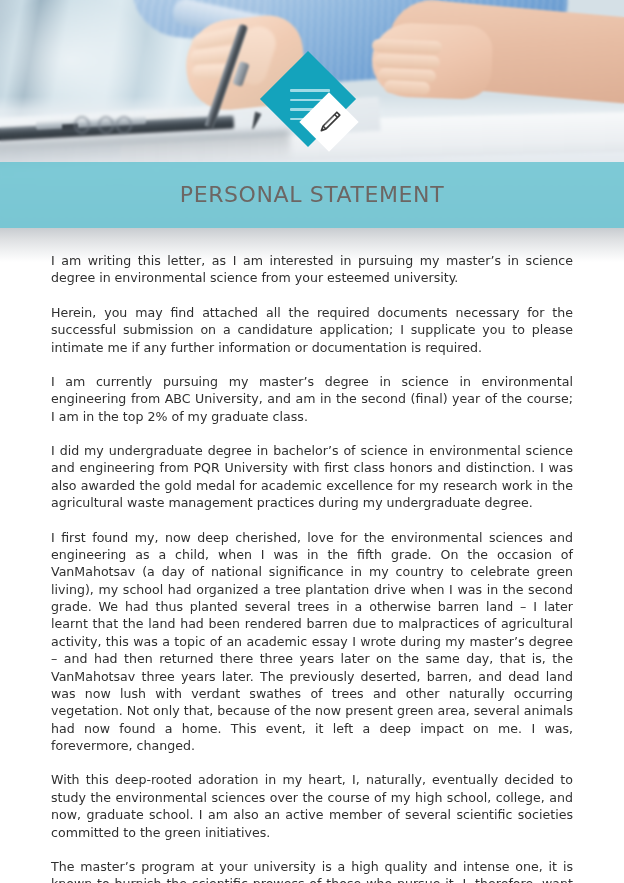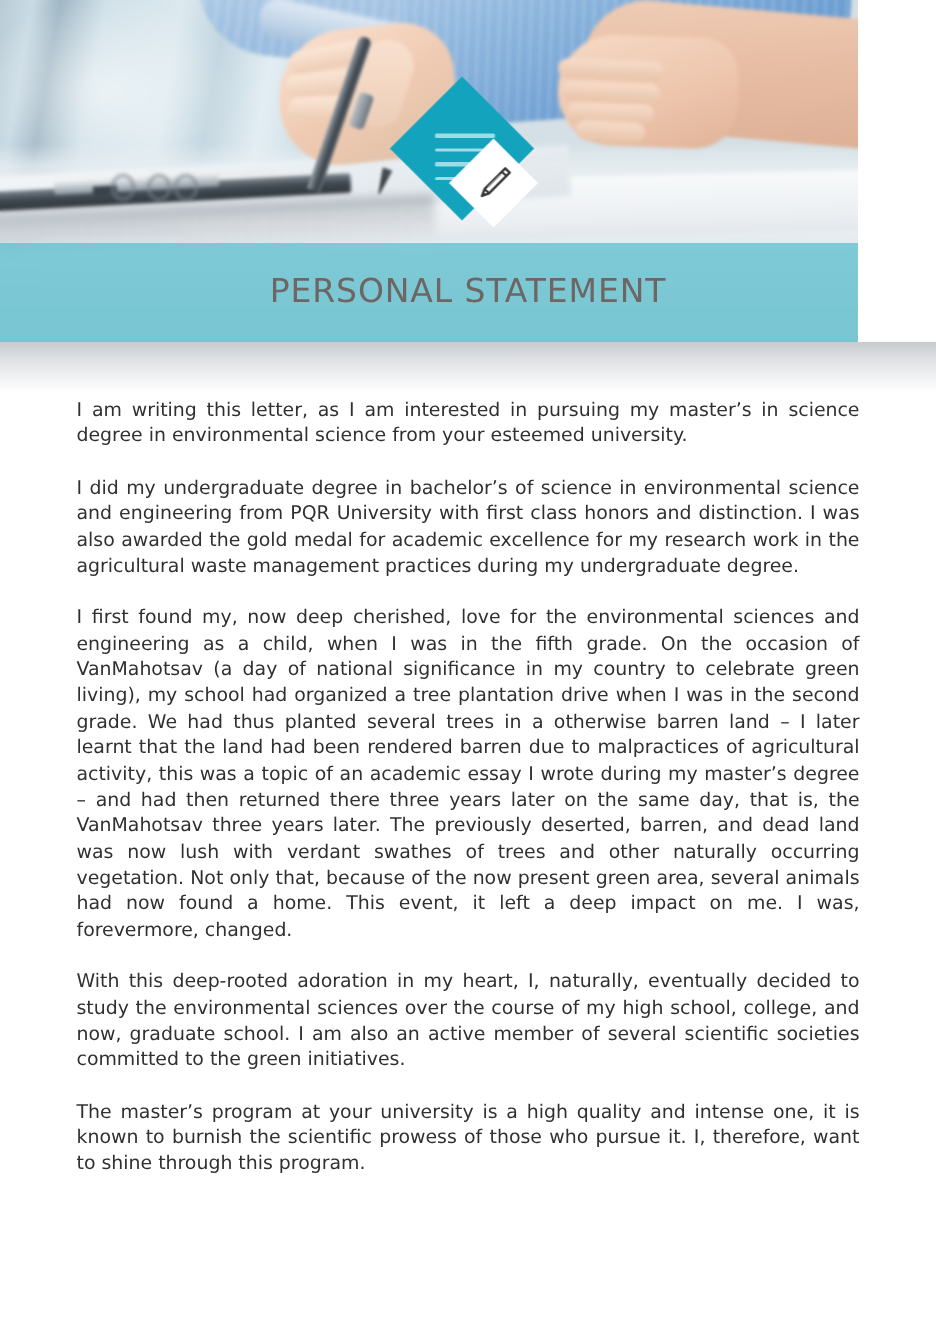--- a/index.html
+++ b/index.html
@@ -19,21 +19,21 @@
     width: 624px;
     height: 883px;
     background: #ffffff;
     overflow: hidden;
   }
 
   
   .header {
     position: absolute;
     top: 0; left: 0;
-    width: 572px;
+    width: 624px;
     height: 232px;
     overflow: hidden;
   }
 
   
   .photo {
     position: absolute;
     inset: 0;
     background:
       
@@ -395,21 +395,21 @@
 
   
   .letter {
     position: absolute;
     left: 51px;
     top: 252px;
     width: 522px;
     color: #2b2b2b;
   }
   .letter p {
-    margin: 12px 0 17px 0;
+    margin: 0 0 17px 0;
     font-size: 12.6px;
     line-height: 1.38;
     text-align: justify;
     text-justify: inter-word;
     color: #303030;
   }
   .letter p:last-child { margin-bottom: 0; }
 </style>
 </head>
 <body>
@@ -476,19 +476,21 @@
 
     <div class="banner">
       <div class="banner-title">PERSONAL STATEMENT</div>
     </div>
   </div>
 
   <div class="fade-strip"></div>
 
   <div class="letter">
     <p>I am writing this letter, as I am interested in pursuing my master’s in science degree in environmental science from your esteemed university.</p>
+    <p>Herein, you may find attached all the required documents necessary for the successful submission on a candidature application; I supplicate you to please intimate me if any further information or documentation is required.</p>
+    <p>I am currently pursuing my master’s degree in science in environmental engineering from ABC University, and am in the second (final) year of the course; I am in the top 2% of my graduate class.</p>
     <p>I did my undergraduate degree in bachelor’s of science in environmental science and engineering from PQR University with first class honors and distinction. I was also awarded the gold medal for academic excellence for my research work in the agricultural waste management practices during my undergraduate degree.</p>
     <p>I first found my, now deep cherished, love for the environmental sciences and engineering as a child, when I was in the fifth grade. On the occasion of VanMahotsav (a day of national significance in my country to celebrate green living), my school had organized a tree plantation drive when I was in the second grade. We had thus planted several trees in a otherwise barren land – I later learnt that the land had been rendered barren due to malpractices of agricultural activity, this was a topic of an academic essay I wrote during my master’s degree – and had then returned there three years later on the same day, that is, the VanMahotsav three years later. The previously deserted, barren, and dead land was now lush with verdant swathes of trees and other naturally occurring vegetation. Not only that, because of the now present green area, several animals had now found a home. This event, it left a deep impact on me. I was, forevermore, changed.</p>
     <p>With this deep-rooted adoration in my heart, I, naturally, eventually decided to study the environmental sciences over the course of my high school, college, and now, graduate school. I am also an active member of several scientific societies committed to the green initiatives.</p>
     <p>The master’s program at your university is a high quality and intense one, it is known to burnish the scientific prowess of those who pursue it. I, therefore, want to shine through this program.</p>
   </div>
 
 </div>
 
 </body></html>

